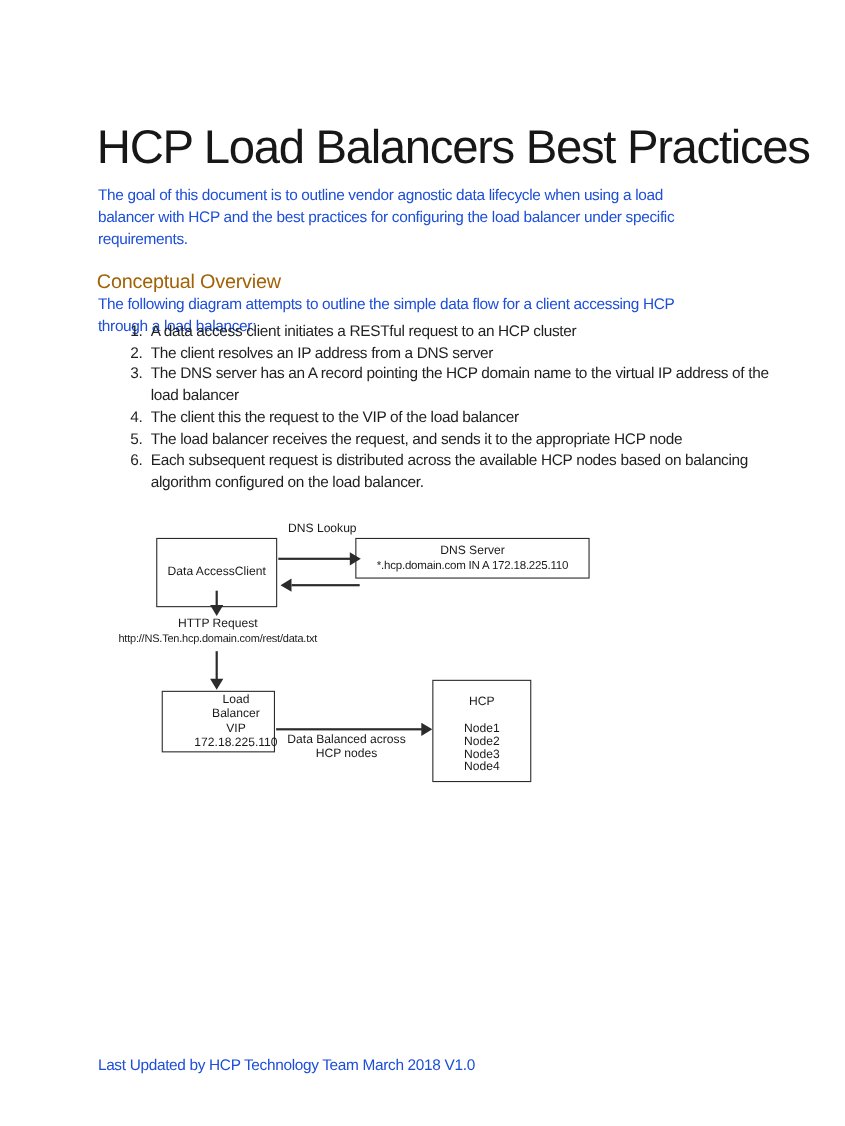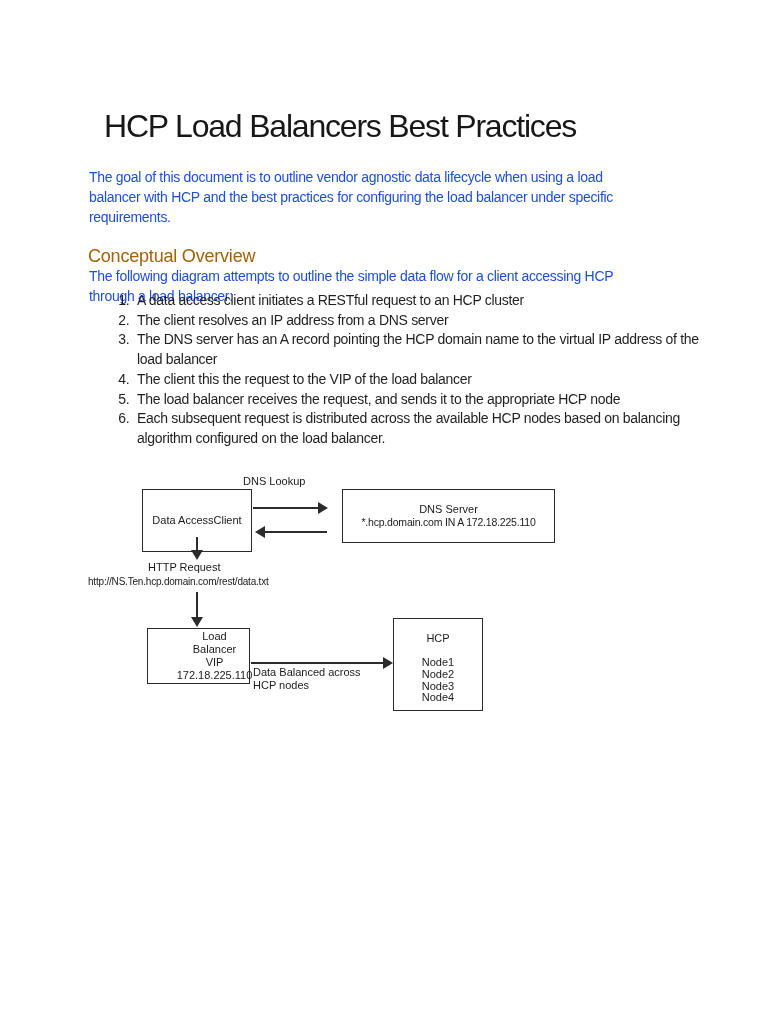--- a/index.html
+++ b/index.html
@@ -8,25 +8,24 @@
     background: #ffffff;
     font-family: "Liberation Sans", sans-serif;
     color: #1f1f1f;
     position: relative;
     overflow: hidden;
   }
   .page { position: absolute; inset: 0; background: #fff; }
 
   .doc-title {
     position: absolute; left: 88px; top: 87px;
-    font-size: 32px; line-height: 36px;
+    font-size: 43px; line-height: 36px;
     letter-spacing: -1.2px;
     color: #171717; font-weight: 400;
     white-space: nowrap;
-    margin-left: 16px;
   }
   .body-text {
     font-size: 14px; line-height: 20px;
     letter-spacing: -0.3px;
     color: #1d4ed8;
   }
   .intro { position: absolute; left: 89px; top: 153px; width: 557px; }
   .section-heading {
     position: absolute; left: 88px; top: 230px;
     font-size: 18px; line-height: 22px;
@@ -48,39 +47,39 @@
   .diagram { position: absolute; inset: 0; }
   .dbox {
     position: absolute; box-sizing: border-box;
     border: 1.5px solid #2b2b2b; background: #fff;
     display: flex; flex-direction: column;
     align-items: center; justify-content: center;
     font-size: 11px; line-height: 13px;
     color: #1a1a1a; text-align: center;
   }
   .box-client { left: 142px; top: 489px; width: 110px; height: 63px; }
-  .box-dns    { left: 342px; top: 489px; width: 213px; height: 54px; }
+  .box-dns    { left: 323px; top: 489px; width: 213px; height: 37px; }
   .box-dns .sub { font-size: 10.5px; letter-spacing: -0.2px; }
   .box-lb     { left: 147px; top: 628px; width: 103px; height: 56px; padding-left: 32px; }
   .box-hcp    {
     left: 393px; top: 618px; width: 90px; height: 93px;
     justify-content: center; padding-top: 7px;
   }
   .box-hcp .node { line-height: 11.8px; }
   .hcp-gap { height: 12px; }
 
   .dline { position: absolute; background: #2b2b2b; }
   .ah { position: absolute; width: 0; height: 0; }
   .ah-right { border-top: 6px solid transparent; border-bottom: 6px solid transparent; border-left: 10px solid #2b2b2b; }
   .ah-left  { border-top: 6px solid transparent; border-bottom: 6px solid transparent; border-right: 10px solid #2b2b2b; }
   .ah-down  { border-left: 6px solid transparent; border-right: 6px solid transparent; border-top: 10px solid #2b2b2b; }
 
   .dlabel {
     position: absolute; font-size: 11px; line-height: 13px;
-    color: #1a1a1a; 
+    color: #1a1a1a; text-align: center;
   }
   .lbl-dns-lookup   { left: 243px; top: 475px; width: 100px; }
   .lbl-http-request { left: 148px; top: 561px; width: 100px; }
   .lbl-http-url     { left: 88px;  top: 575px; width: 220px; font-size: 10px; letter-spacing: -0.2px; }
   .lbl-balanced     { left: 253px; top: 666px; width: 124px; }
 </style>
 </head>
 <body>
 
 <div class="page">
@@ -147,14 +146,15 @@
       <div>HCP</div>
       <div class="hcp-gap"></div>
       <div class="node">Node1</div>
       <div class="node">Node2</div>
       <div class="node">Node3</div>
       <div class="node">Node4</div>
     </div>
 
   </div>
 
+  <div class="doc-footer body-text">Last Updated by HCP Technology Team March 2018 V1.0</div>
 
 </div>
 
 </body></html>

